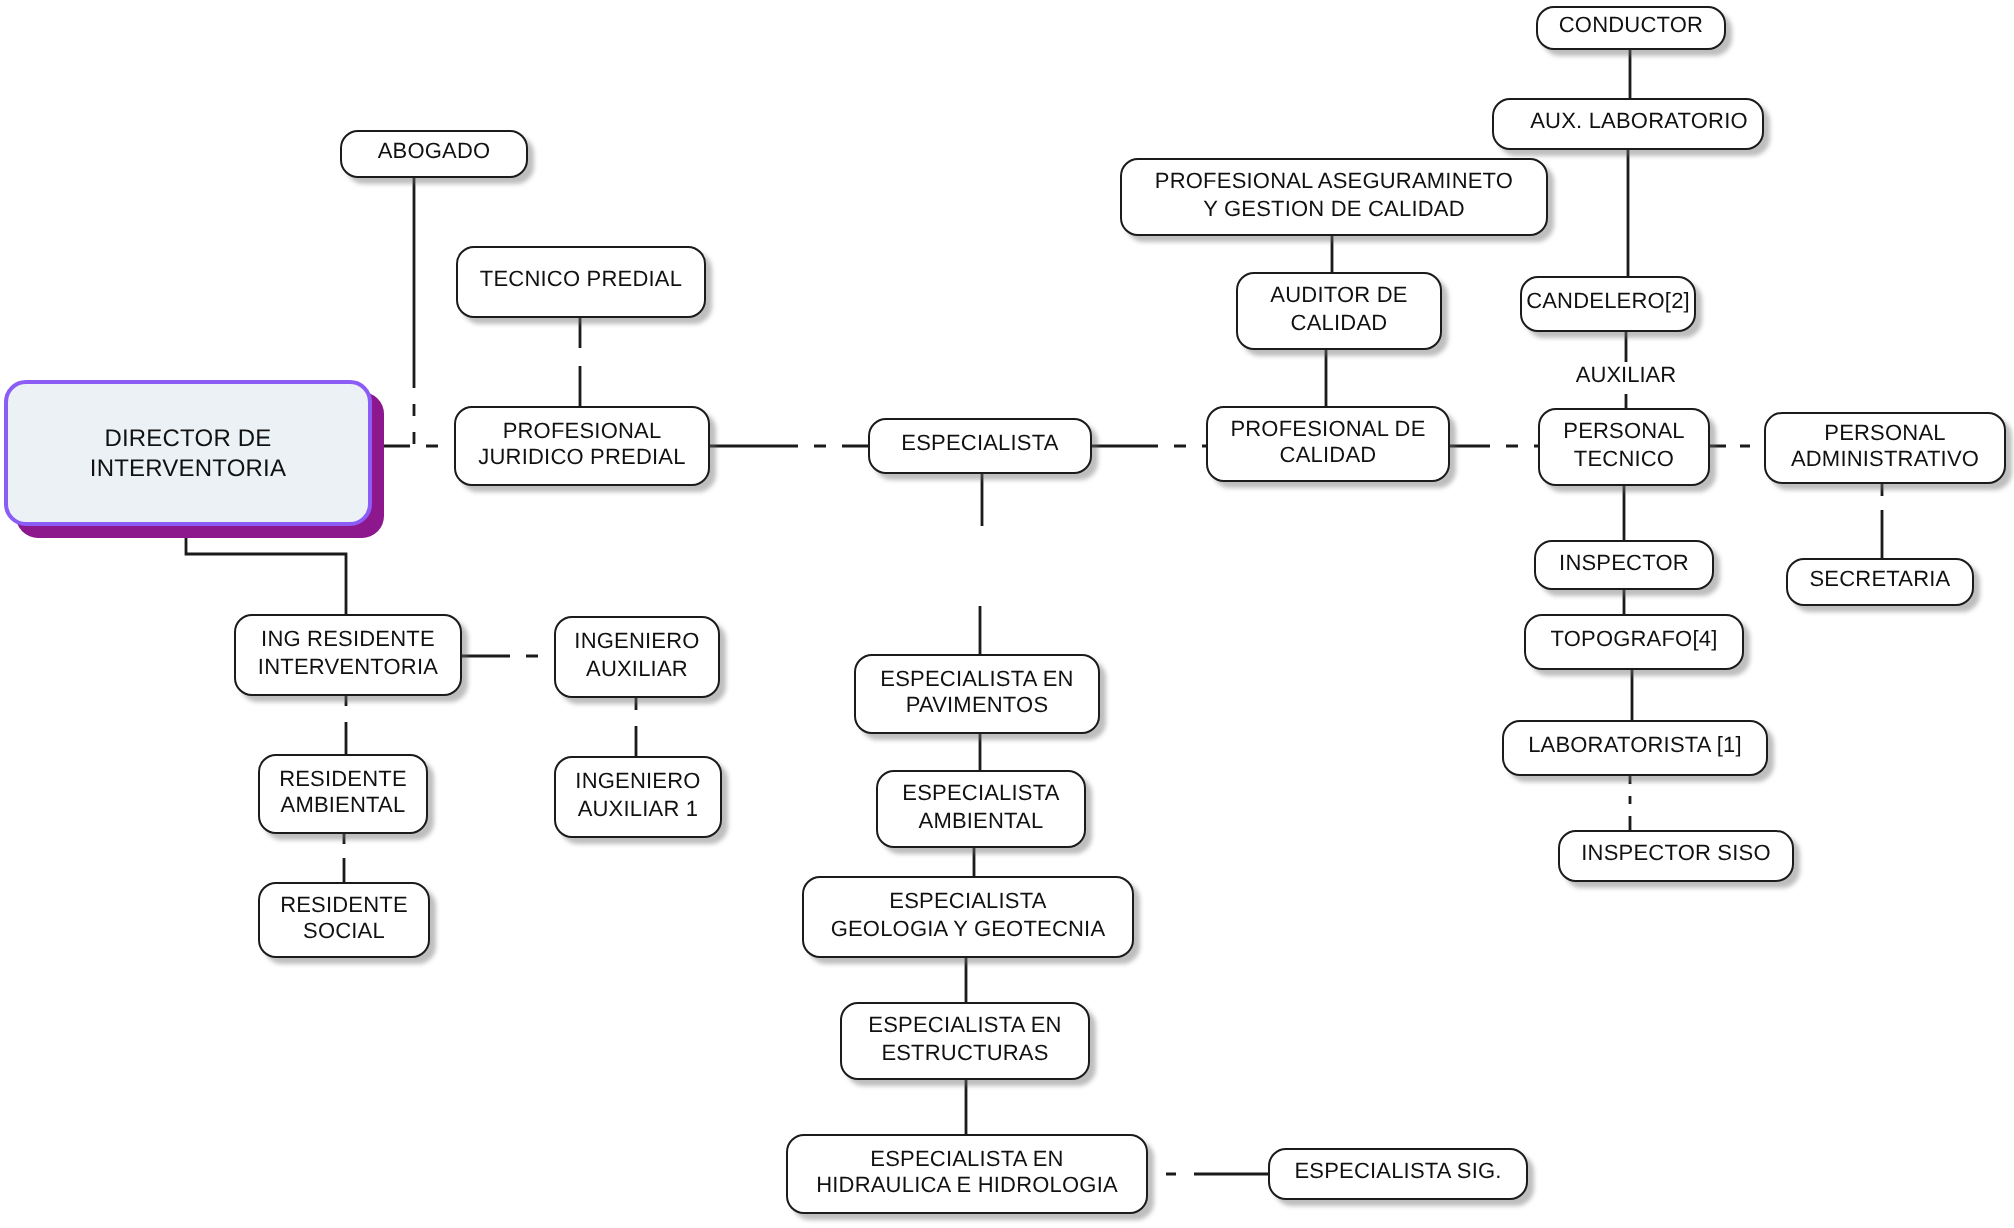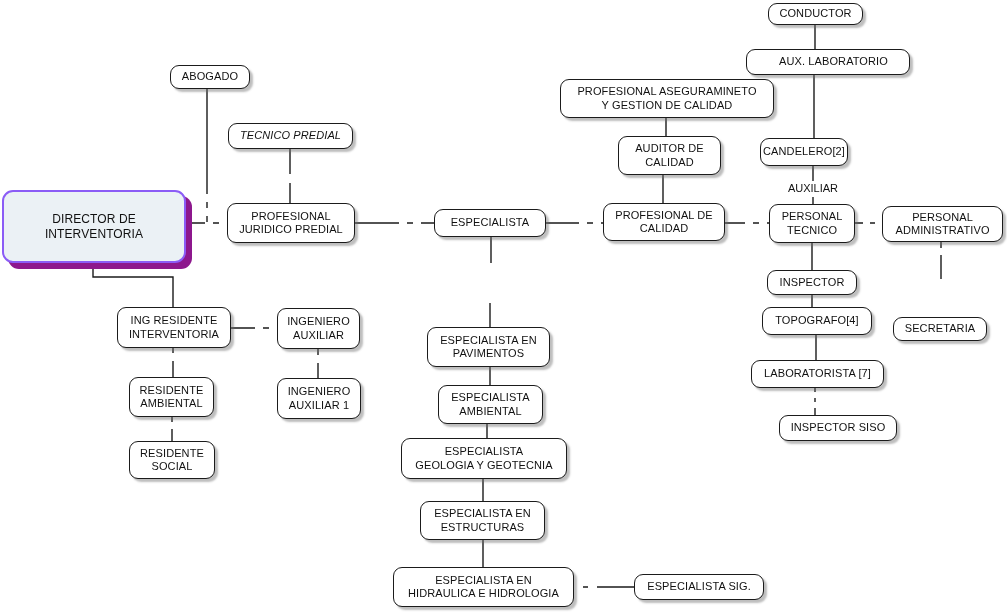--- a/index.html
+++ b/index.html
@@ -90,49 +90,49 @@
     <line x1="941" y1="242" x2="941" y2="279" stroke-dasharray="6 7 24 1000"></line>
     <line x1="815" y1="388" x2="815" y2="415" stroke-dasharray="4 6 4 6 12 1000"></line>
     <line x1="173" y1="348" x2="173" y2="377" stroke-dasharray="5 8 16 1000"></line>
     <line x1="172" y1="417" x2="172" y2="441" stroke-dasharray="5 7 12 1000"></line>
     <line x1="231" y1="328" x2="277" y2="328" stroke-dasharray="24 8 6 8"></line>
     <line x1="318" y1="349" x2="318" y2="378" stroke-dasharray="6 8 15 1000"></line>
     <line x1="574" y1="587" x2="634" y2="587" stroke-dasharray="0 9 5 9 37 1000"></line>
   </svg>
 
   <div class="node" style="left:768px; top:3px; width:95px; height:22px;">CONDUCTOR</div>
-  <div class="node" style="left:746px; top:49px; width:164px; height:26px;padding-left:14px;">AUX. LABORATORIO</div>
-  <div class="node" style="left:170px; top:65px; width:80px; height:24px;">ABOGADO</div>
+  <div class="node" style="left:746px; top:49px; width:136px; height:26px;padding-left:14px;">AUX. LABORATORIO</div>
+  <div class="node" style="left:170px; top:65px; width:94px; height:24px;">ABOGADO</div>
   <div class="node" style="left:560px; top:79px; width:214px; height:39px;">PROFESIONAL ASEGURAMINETO
 Y GESTION DE CALIDAD</div>
-  <div class="node" style="left:228px; top:123px; width:125px; height:26px;font-style:italic;">TECNICO PREDIAL</div>
+  <div class="node" style="left:228px; top:123px; width:125px; height:36px;">TECNICO PREDIAL</div>
   <div class="node" style="left:618px; top:136px; width:103px; height:39px;">AUDITOR DE
 CALIDAD</div>
   <div class="node" style="left:760px; top:138px; width:88px; height:28px;">CANDELERO[2]</div>
   <div class="node node--selected" style="left:2px; top:190px; width:184px; height:73px;">DIRECTOR DE
 INTERVENTORIA</div>
   <div class="node" style="left:227px; top:203px; width:128px; height:40px;">PROFESIONAL
 JURIDICO PREDIAL</div>
   <div class="node" style="left:434px; top:209px; width:112px; height:28px;">ESPECIALISTA</div>
   <div class="node" style="left:603px; top:203px; width:122px; height:38px;">PROFESIONAL DE
 CALIDAD</div>
   <div class="node" style="left:769px; top:204px; width:86px; height:39px;">PERSONAL
 TECNICO</div>
   <div class="node" style="left:882px; top:206px; width:121px; height:36px;">PERSONAL
 ADMINISTRATIVO</div>
   <div class="node" style="left:767px; top:270px; width:90px; height:25px;">INSPECTOR</div>
-  <div class="node" style="left:893px; top:279px; width:94px; height:24px;margin-top:38px;">SECRETARIA</div>
+  <div class="node" style="left:893px; top:279px; width:94px; height:24px;">SECRETARIA</div>
   <div class="node" style="left:117px; top:307px; width:114px; height:41px;">ING RESIDENTE
 INTERVENTORIA</div>
   <div class="node" style="left:277px; top:308px; width:83px; height:41px;">INGENIERO
 AUXILIAR</div>
   <div class="node" style="left:762px; top:307px; width:110px; height:28px;">TOPOGRAFO[4]</div>
   <div class="node" style="left:427px; top:327px; width:123px; height:40px;">ESPECIALISTA EN
 PAVIMENTOS</div>
-  <div class="node" style="left:751px; top:360px; width:133px; height:28px;">LABORATORISTA [7]</div>
+  <div class="node" style="left:751px; top:360px; width:133px; height:28px;">LABORATORISTA [1]</div>
   <div class="node" style="left:129px; top:377px; width:85px; height:40px;">RESIDENTE
 AMBIENTAL</div>
   <div class="node" style="left:277px; top:378px; width:84px; height:41px;">INGENIERO
 AUXILIAR 1</div>
   <div class="node" style="left:438px; top:385px; width:105px; height:39px;">ESPECIALISTA
 AMBIENTAL</div>
   <div class="node" style="left:755px; top:415px; width:118px; height:26px;margin-left:24px;">INSPECTOR SISO</div>
   <div class="node" style="left:401px; top:438px; width:166px; height:41px;">ESPECIALISTA
 GEOLOGIA Y GEOTECNIA</div>
   <div class="node" style="left:129px; top:441px; width:86px; height:38px;">RESIDENTE

